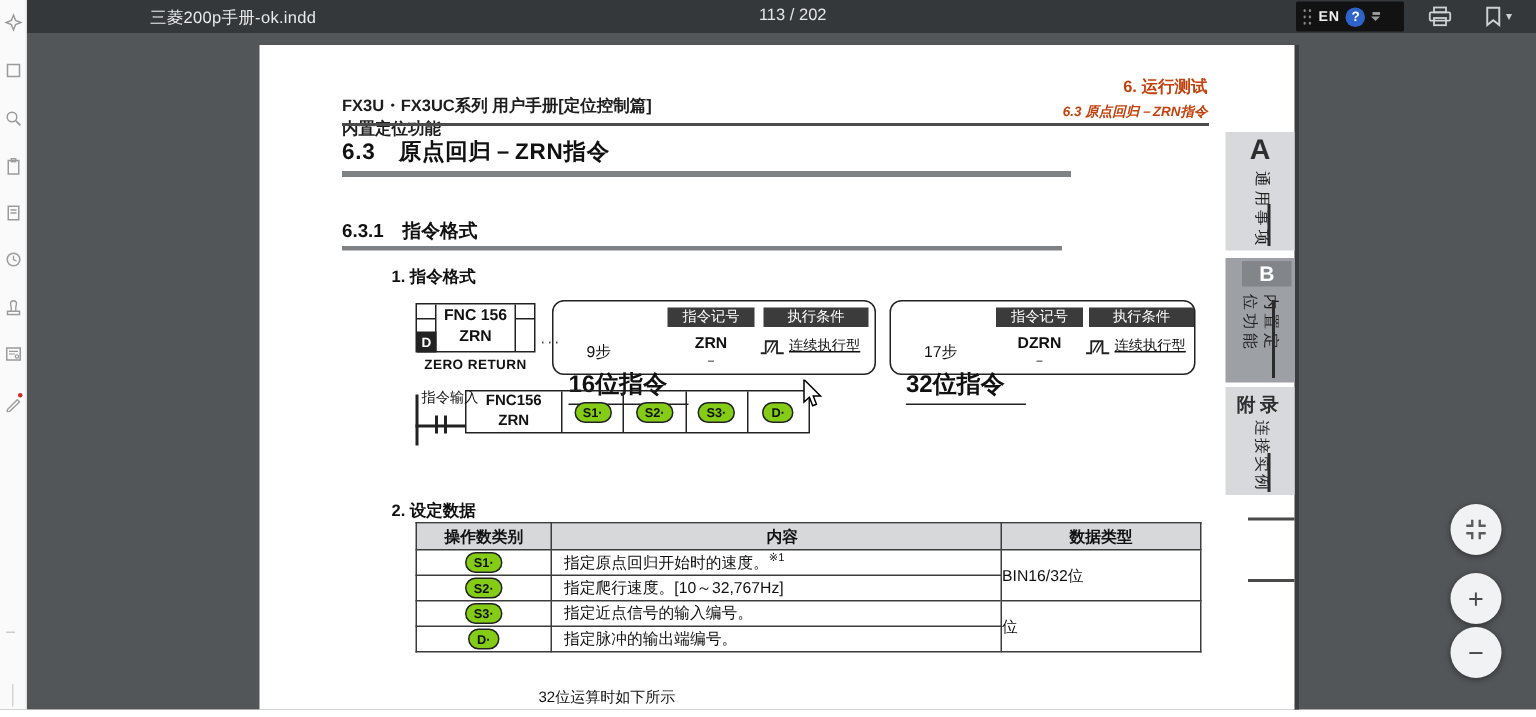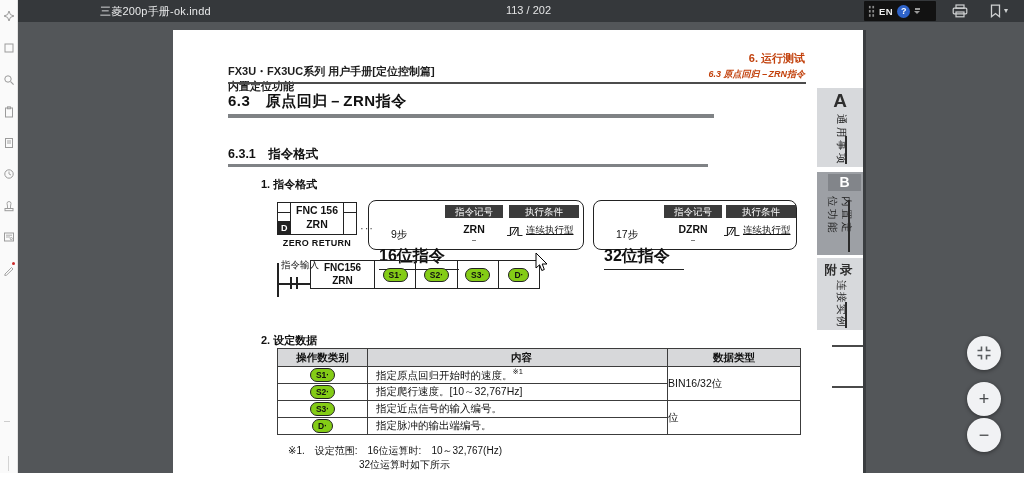--- a/index.html
+++ b/index.html
@@ -333,21 +333,20 @@
         <td class="td-ct"><span>指定近点信号的输入编号。</span></td>
         <td class="td-ty" rowspan="2">位</td>
       </tr>
       <tr>
         <td class="td-op"><span class="oval">D·</span></td>
         <td class="td-ct"><span>指定脉冲的输出端编号。</span></td>
       </tr>
     </tbody>
       </table>
 
-    <div class="abs fn1">※1.　设定范围:　16位运算时:　10～32,767(Hz)</div>
     <div class="abs fn2">32位运算时如下所示</div>
 
     <div class="abs tab tabA">
       <div class="tab-letter">A</div>
       <div class="vtext vA">通用事项</div>
       <div class="vline vlA"></div>
     </div>
     <div class="abs tab tabB">
       <div class="b-badge">B</div>
       <div class="vtext vB">内置定位功能</div>

